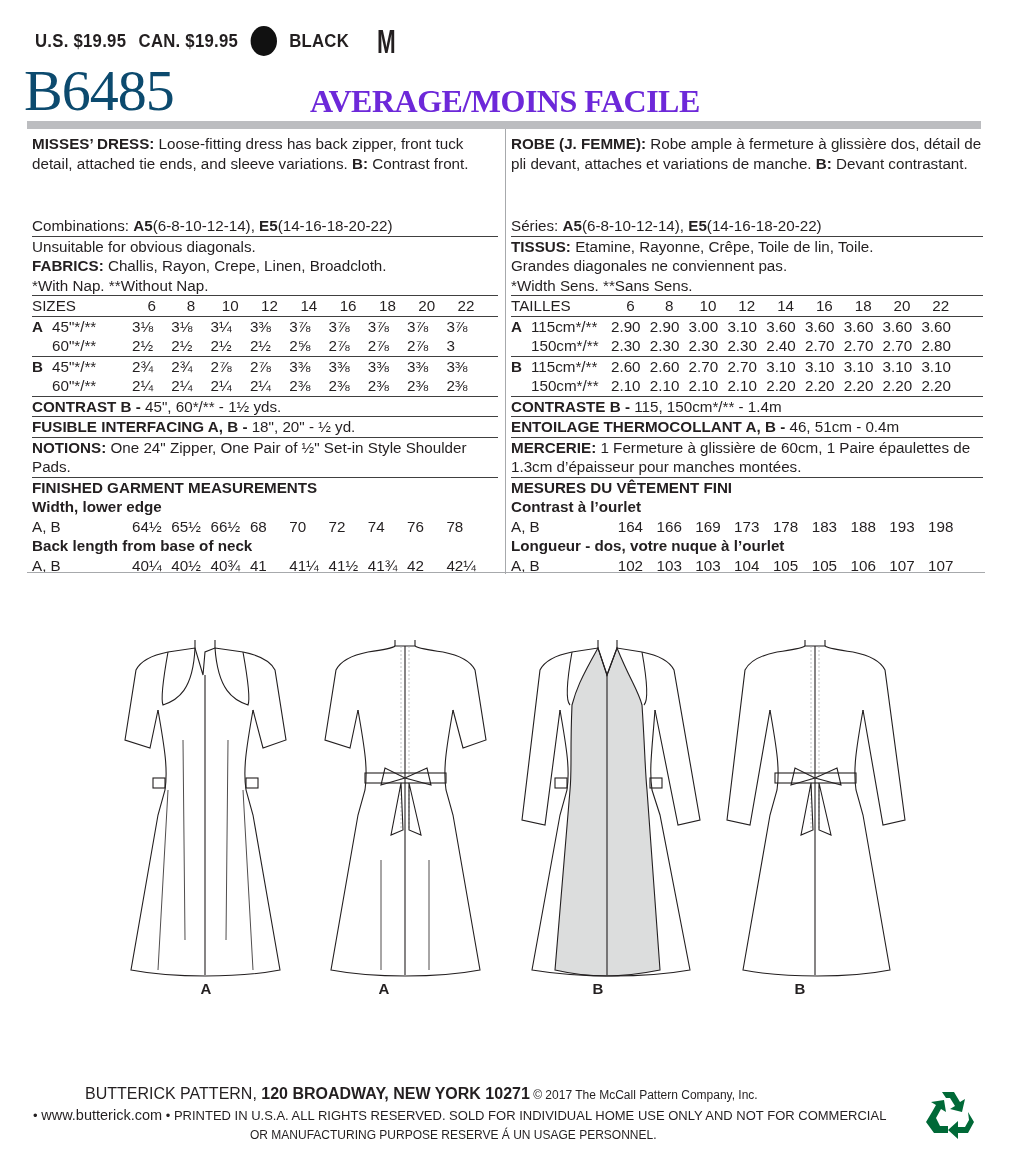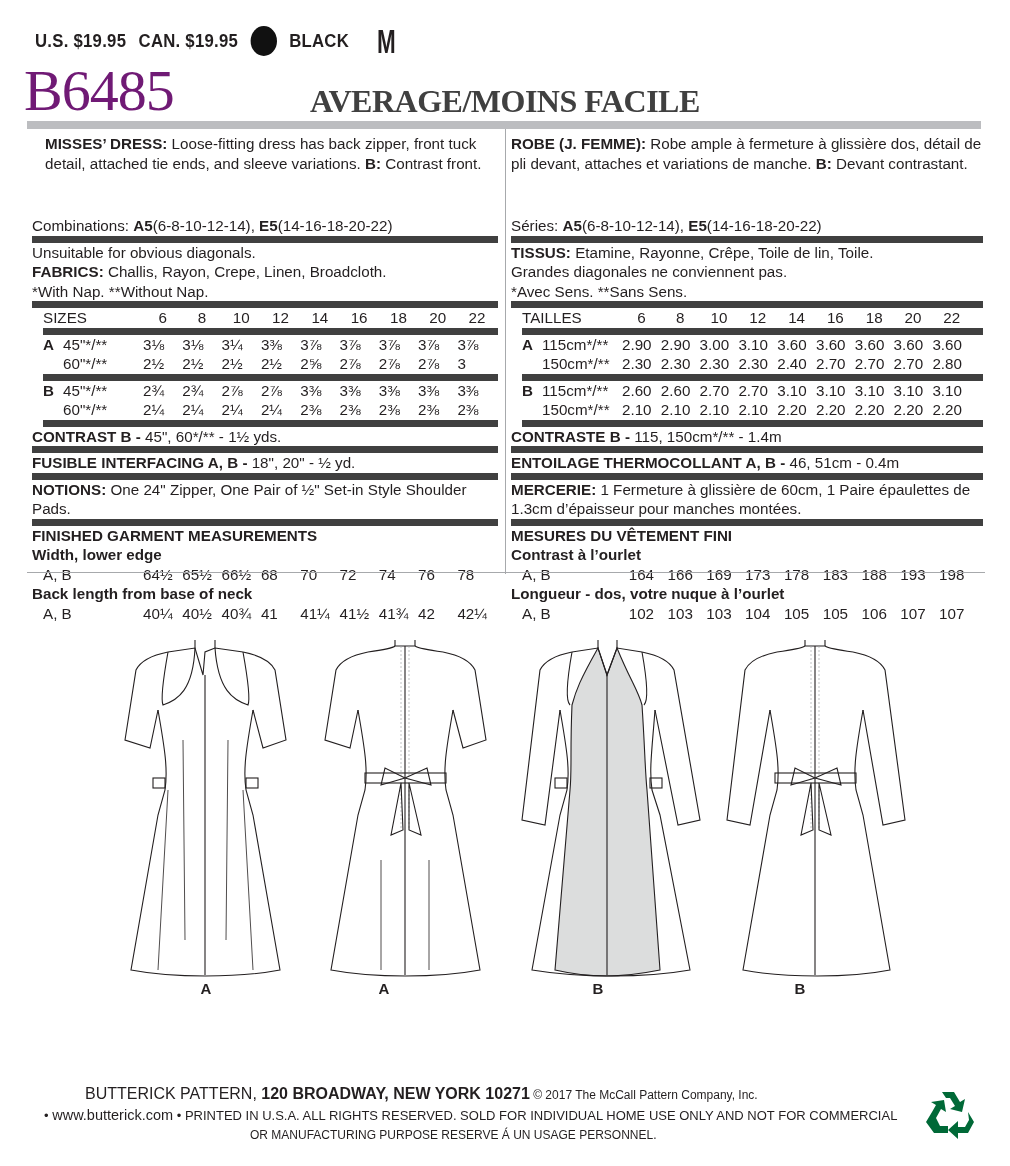--- a/index.html
+++ b/index.html
@@ -4,77 +4,77 @@
 <style>
   * { box-sizing: border-box; margin: 0; padding: 0; }
   html, body { width: 1010px; height: 1166px; background: #ffffff; overflow: hidden; }
   body { position: relative; color: #231f20; font-family: "Liberation Sans", sans-serif; }
 
   
   .price-line { position: absolute; top: 26px; left: 35px; height: 30px; display: flex; align-items: center; font-family: "Liberation Sans", sans-serif; font-weight: bold; font-size: 19px; letter-spacing: 0.3px; transform: scaleX(0.88); transform-origin: left center; }
   .price-line span { margin-right: 14px; }
   .color-dot { display: inline-block; width: 30px; height: 30px; border-radius: 50%; background: #111; margin-right: 12px; }
   .size-letter { font-size: 34px; margin-left: 14px; transform: scaleX(0.75); display: inline-block; }
-  .pattern-number { position: absolute; top: 62px; left: 24px; font-family: "Liberation Serif", serif; font-size: 58px; line-height: 58px; letter-spacing: -1px; color: #701a75; }
-  .difficulty { position: absolute; top: 83px; left: 310px; font-family: "Liberation Serif", serif; font-weight: bold; font-size: 32px; line-height: 36px; letter-spacing: -0.5px; color: #404040; }
+  .pattern-number { position: absolute; top: 62px; left: 24px; font-family: "Liberation Serif", serif; font-size: 58px; line-height: 58px; letter-spacing: -1px; color: #0c4a6e; }
+  .difficulty { position: absolute; top: 83px; left: 310px; font-family: "Liberation Serif", serif; font-weight: bold; font-size: 32px; line-height: 36px; letter-spacing: -0.5px; color: #6d28d9; }
   .gray-bar { position: absolute; top: 121px; left: 27px; width: 954px; height: 8px; background: #bcbdc0; }
   .col-divider { position: absolute; top: 129px; left: 505px; width: 1px; height: 445px; background: #a7a9ac; }
 
   
   .col { position: absolute; top: 134px; font-size: 15.2px; line-height: 19.5px; }
   .col.en { left: 32px; width: 466px; }
   .col.fr { left: 511px; width: 472px; }
   .col b { font-weight: bold; }
   .row { position: relative; white-space: nowrap; }
   .para { white-space: normal; }
-  .hr { border-bottom: 7px solid #404040; }
+  .hr { border-bottom: 1px solid #404040; }
   .gap { height: 20px; }
-  .grid { display: flex; white-space: nowrap; margin-left: 11px; }
+  .grid { display: flex; white-space: nowrap; }
   .grid .c0 { width: 20px; font-weight: bold; }
   .grid .c1 { width: 80px; }
   .grid .cell { text-align: left; }
   .en .grid .cell { width: 39.3px; }
   .fr .grid .cell { width: 38.8px; }
   .sizes-hdr .c0w { width: 100px; }
   .en .sizes-hdr .cell, .fr .sizes-hdr .cell { text-align: center; }
   .meas .lbl { width: 100px; }
   .en .meas .cell { width: 39.3px; }
   .fr .meas .cell { width: 38.8px; text-align: center; }
   .bottom-line { position: absolute; top: 572px; left: 27px; width: 958px; height: 1px; background: #a7a9ac; }
 
   
   .illus { position: absolute; top: 640px; left: 115px; width: 790px; height: 365px; }
   .illus svg { position: absolute; top: 0; }
   .view-label { position: absolute; top: 980px; font-weight: bold; font-size: 15px; width: 20px; text-align: center; }
 
   
   .footer1 { position: absolute; top: 1085px; left: 85px; font-size: 16px; white-space: nowrap; }
   .footer1 .small { font-size: 12px; }
-  .footer2 { position: absolute; top: 1107px; left: 33px; font-size: 13px; white-space: nowrap; margin-left: 11px; }
+  .footer2 { position: absolute; top: 1107px; left: 33px; font-size: 13px; white-space: nowrap; }
   .footer2 .url { font-size: 14.5px; }
   .footer3 { position: absolute; top: 1128px; left: 250px; font-size: 12px; white-space: nowrap; }
   .recycle { position: absolute; top: 1088px; left: 922px; width: 56px; height: 52px; }
 </style>
 </head>
 <body>
 
 <div class="price-line">
   <span>U.S. $19.95</span>
   <span>CAN. $19.95</span>
   <span class="color-dot"></span>
   <span>BLACK</span>
   <span class="size-letter">M</span>
 </div>
 <div class="pattern-number">B6485</div>
 <div class="difficulty">AVERAGE/MOINS FACILE</div>
 <div class="gray-bar"></div>
 <div class="col-divider"></div>
 
 <div class="col en">
-  <div class="para" style="height:58px;margin-left:13px;">
+  <div class="para" style="height:58px;">
     <b>MISSES’ DRESS:</b><span> Loose-fitting dress has back zipper, front tuck detail, attached tie ends, and sleeve variations. </span><b>B:</b><span> Contrast front.</span>
   </div>
   <div class="gap" style="height:24px"></div>
   <div class="row hr">
     <span>Combinations: </span><b>A5</b><span>(6-8-10-12-14), </span><b>E5</b><span>(14-16-18-20-22)</span>
   </div>
   <div class="row">Unsuitable for obvious diagonals.</div>
   <div class="row"><b>FABRICS:</b><span> Challis, Rayon, Crepe, Linen, Broadcloth.</span></div>
   <div class="row hr">*With Nap. **Without Nap.</div>
   <div class="grid sizes-hdr hr">
@@ -176,21 +176,21 @@
 <div class="col fr">
   <div class="para" style="height:58px;">
     <b>ROBE (J. FEMME):</b><span> Robe ample à fermeture à glissière dos, détail de pli devant, attaches et variations de manche. </span><b>B:</b><span> Devant contrastant.</span>
   </div>
   <div class="gap" style="height:24px"></div>
   <div class="row hr">
     <span>Séries: </span><b>A5</b><span>(6-8-10-12-14), </span><b>E5</b><span>(14-16-18-20-22)</span>
   </div>
   <div class="row"><b>TISSUS:</b><span> Etamine, Rayonne, Crêpe, Toile de lin, Toile.</span></div>
   <div class="row">Grandes diagonales ne conviennent pas.</div>
-  <div class="row hr">*Avec Sens. **Sans Sens.</div>
+  <div class="row hr">*Width Sens. **Sans Sens.</div>
   <div class="grid sizes-hdr hr">
     <span class="c0w">TAILLES</span>
     <span class="cell">6</span>
     <span class="cell">8</span>
     <span class="cell">10</span>
     <span class="cell">12</span>
     <span class="cell">14</span>
     <span class="cell">16</span>
     <span class="cell">18</span>
     <span class="cell">20</span>

